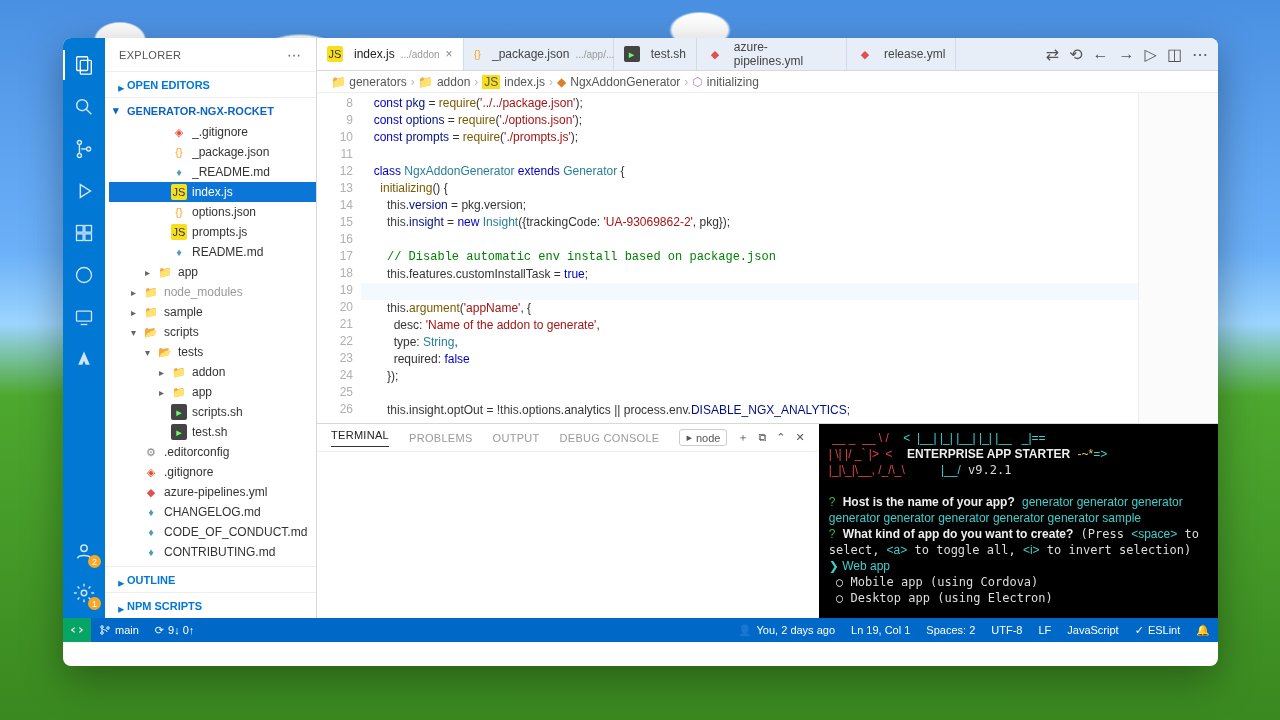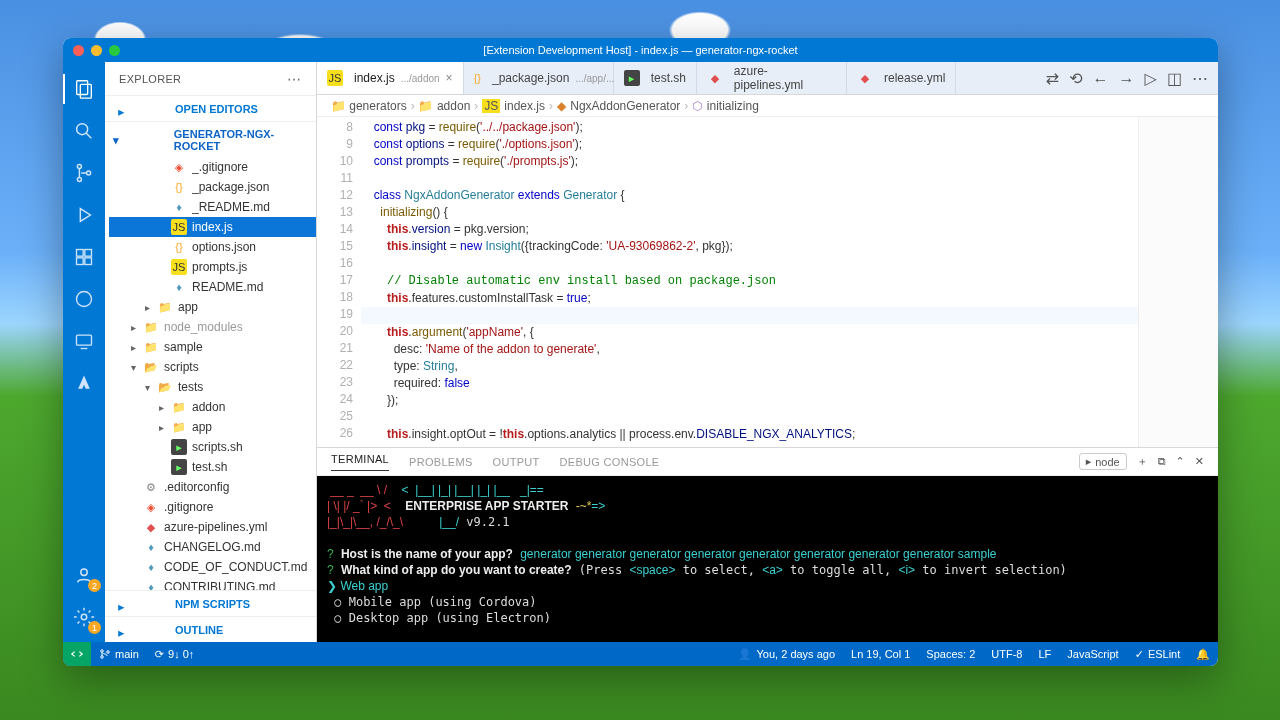--- a/index.html
+++ b/index.html
@@ -32,21 +32,21 @@
 .activity .ai{width:42px;height:42px;display:flex;align-items:center;justify-content:center;position:relative;cursor:pointer;}
 .activity .ai.active{color:#fff;}
 .activity .ai.active::before{content:"";position:absolute;left:0;top:6px;bottom:6px;width:2px;background:#fff;}
 .badge{position:absolute;right:4px;bottom:4px;background:#f9a825;color:#fff;font-size:9px;min-width:13px;height:13px;border-radius:7px;display:flex;align-items:center;justify-content:center;padding:0 3px;}
 .activity .bottom{margin-top:auto;padding-bottom:4px;}
 
 .side{width:212px;background:#fff;border-right:1px solid var(--border);display:flex;flex-direction:column;font-size:12px;color:var(--text);}
 .side-head{height:33px;display:flex;align-items:center;padding:0 14px;font-size:11px;letter-spacing:.3px;color:#555;}
 .side-head .dots{margin-left:auto;color:#666;font-size:14px;letter-spacing:1px;}
 .sec{padding:3px 0;border-top:1px solid #eee;}
-.sec-h{display:flex;align-items:center;padding:3px 8px;font-size:11px;font-weight:600;color:var(--blue);cursor:pointer;gap:48px;}
+.sec-h{display:flex;align-items:center;padding:3px 8px;font-size:11px;font-weight:600;color:var(--blue);cursor:pointer;}
 .sec-h .chev{width:14px;display:inline-block;transform:rotate(0);}
 .sec-h.col .chev{transform:rotate(-90deg);}
 .sec-h.wk{color:var(--blue-dark);}
 .tree{padding:2px 0 2px 4px;}
 .row{height:20px;display:flex;align-items:center;padding-left:8px;cursor:pointer;white-space:nowrap;overflow:hidden;}
 .row.sel{background:#0b76d8;color:#fff;}
 .tw{display:inline-block;width:12px;color:#666;font-size:10px;}
 .row.sel .tw{color:#fff;}
 .ic{width:16px;height:16px;margin-right:5px;display:inline-flex;align-items:center;justify-content:center;font-size:11px;border-radius:2px;}
 .ic.folder{background:none;}
@@ -62,24 +62,24 @@
 .crumbs{height:22px;display:flex;align-items:center;font-size:12px;color:#555;padding:0 14px;border-bottom:1px solid #eee;gap:4px;}
 .crumbs .cr{display:flex;align-items:center;gap:4px;}
 .crumbs .sep{color:#bbb;}
 
 .editor{flex:1;display:flex;overflow:hidden;font-family:Menlo,Consolas,monospace;font-size:12px;line-height:17px;background:#fff;min-height:0;}
 .gut{width:44px;text-align:right;color:#b0b0b0;padding:2px 8px 2px 0;}
 .code{flex:1;padding:2px 0;white-space:pre;color:#333;}
 .code .ln{padding-left:6px;}
 .code .ln.hl{background:#f4f8ff;}
 .kw{color:#0000c8;} .fn{color:#7a5a00;} .str{color:#a31515;} .cls{color:#267f99;}
-.prop{color:#001080;} .com{color:#008000;font-family:Liberation Mono, monospace;} .bl{color:#b91c1c;font-weight:bold;}
+.prop{color:#001080;} .com{color:#008000;font-family:Liberation Mono, monospace;} .bl{color:#404040;}
 .minimap{width:80px;background:#fbfbfb;border-left:1px solid #eee;}
 
-.panel{height:195px;border-top:1px solid var(--border);display:flex;flex-direction:column;}
+.panel{height:195px;border-top:1px solid var(--border);display:flex;}
 .panel-tabs{height:28px;display:flex;align-items:center;font-size:11px;padding:0 14px;gap:20px;border-bottom:1px solid #eee;}
 .panel-tabs .pt{color:#999;cursor:pointer;letter-spacing:.3px;}
 .panel-tabs .pt.active{color:#222;border-bottom:1px solid #333;padding-bottom:5px;}
 .panel-tabs .right{margin-left:auto;display:flex;align-items:center;gap:10px;color:#555;}
 .tsel{border:1px solid #ccc;padding:1px 6px;border-radius:3px;display:flex;align-items:center;gap:4px;}
 .term{flex:1;background:#000;color:#ddd;font-family:Menlo,Consolas,monospace;font-size:12px;line-height:16px;padding:6px 10px;overflow:hidden;white-space:pre-wrap;}
 .c-r{color:#d44;} .c-y{color:#e8c85a;} .c-c{color:#3cd0d0;} .c-g{color:#3cb043;} .c-w{color:#eee;font-weight:600;margin-top:9px;}
 
 .status{height:24px;background:var(--status-bg);display:flex;align-items:center;color:#fff;font-size:11px;}
 .status .remote{background:var(--status-left);width:28px;height:100%;display:flex;align-items:center;justify-content:center;}
@@ -87,28 +87,20 @@
 .status .right{margin-left:auto;display:flex;}
 
 svg{display:block;}
 </style>
 </head>
 <body>
 
 <div class="clouds"></div>
 
 <div class="window">
-  <div class="titlebar">
-    <div class="tl" id="traffic">
-        <div class="dot" style="background: rgb(255, 95, 87);"></div>
-        <div class="dot" style="background: rgb(255, 189, 46);"></div>
-        <div class="dot" style="background: rgb(40, 200, 64);"></div>
-      </div>
-    <div class="ttl">[Extension Development Host] - index.js — generator-ngx-rocket</div>
-  </div>
 
   <div class="body">
     <div class="activity">
       <div class="ai active">
           <svg width="22" height="22" viewBox="0 0 24 24" fill="none" stroke="currentColor" stroke-width="1.5">
             <rect x="4" y="3" width="12" height="15" rx="1"></rect>
             <rect x="8" y="7" width="12" height="15" rx="1"></rect>
           </svg>
         </div>
       <div class="ai">
@@ -302,27 +294,27 @@
             <div class="row" style="padding-left: 22px;">
               <span class="tw"></span>
               <span class="ic" style="color:#888">▤</span>
               <span class="lbl">LICENSE</span>
             </div>
           </div>
       </div>
       <div class="sec">
           <div class="sec-h col">
             <span class="chev">▾</span>
-            <span>NPM SCRIPTS</span>
+            <span>OUTLINE</span>
           </div>
         </div>
       <div class="sec">
           <div class="sec-h col">
             <span class="chev">▾</span>
-            <span>OUTLINE</span>
+            <span>NPM SCRIPTS</span>
           </div>
         </div>
     </div>
 
     <div class="main">
       <div class="tabs" id="tabs">
           <div class="tab active">
             <span class="ic" style="background:#f7df1e;color:#333">JS</span>
             <span>index.js</span>
             <span style="color:#999;font-size:10px">.../addon</span>

